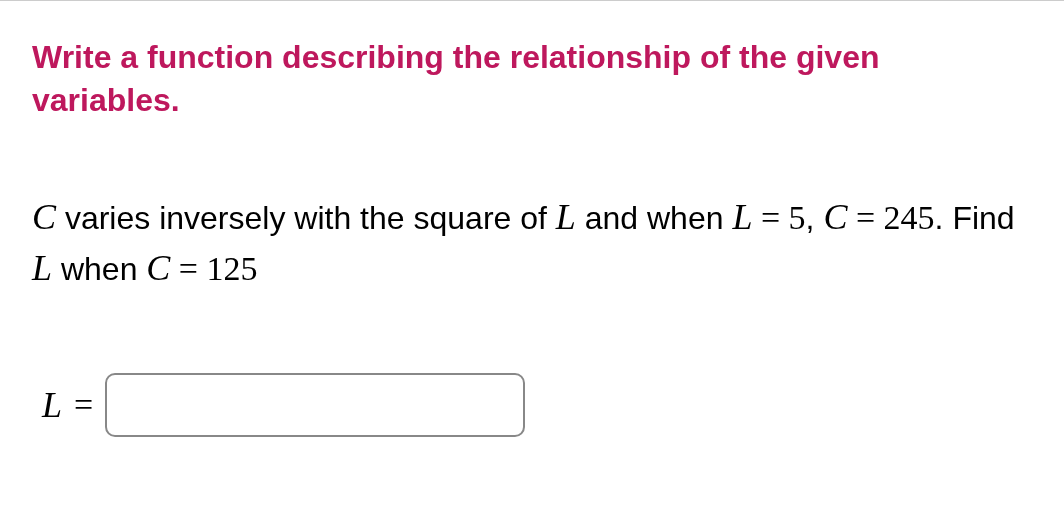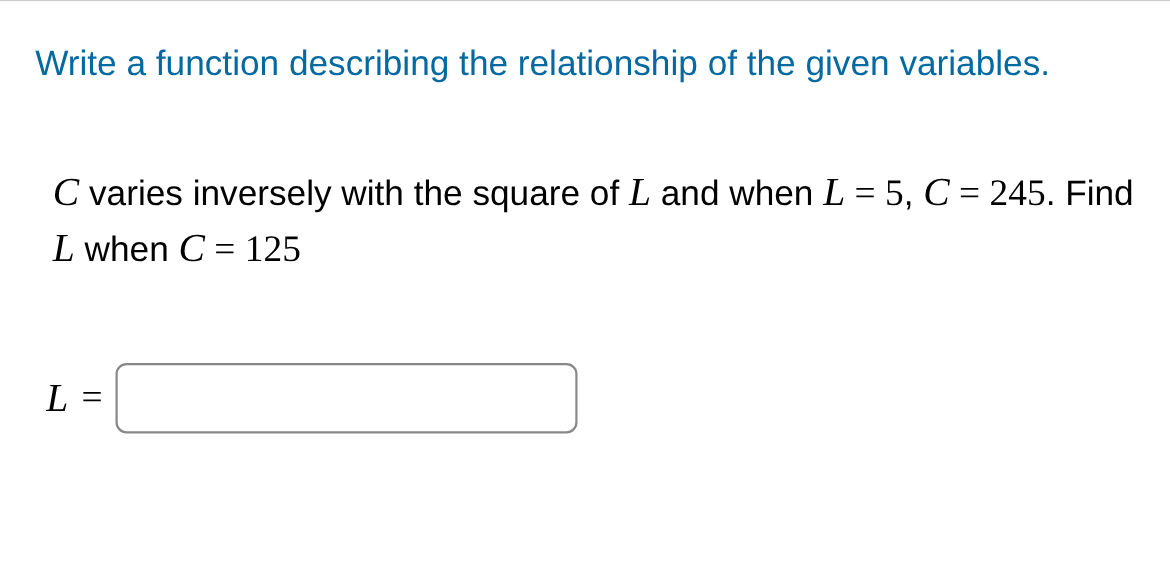--- a/index.html
+++ b/index.html
@@ -22,31 +22,30 @@
       position: absolute;
       top: 0;
       left: 0;
     }
     .content {
       padding: 36px 32px;
     }
     .instruction {
       font-size: 32px;
       line-height: 1.35;
-      color: #0369a1;
+      color: #be185d;
       margin-bottom: 70px;
-      font-weight: 400;
+      font-weight: 700;
     }
     .problem {
       font-size: 32px;
       line-height: 1.4;
       color: #000000;
       margin-bottom: 80px;
       font-weight: 400;
-      margin-left: 16px;
     }
     .math-var {
       font-family: 'Times New Roman', Times, serif;
       font-style: italic;
       font-size: 36px;
     }
     .math-eq {
       font-family: 'Times New Roman', Times, serif;
       font-size: 34px;
       font-style: normal;

